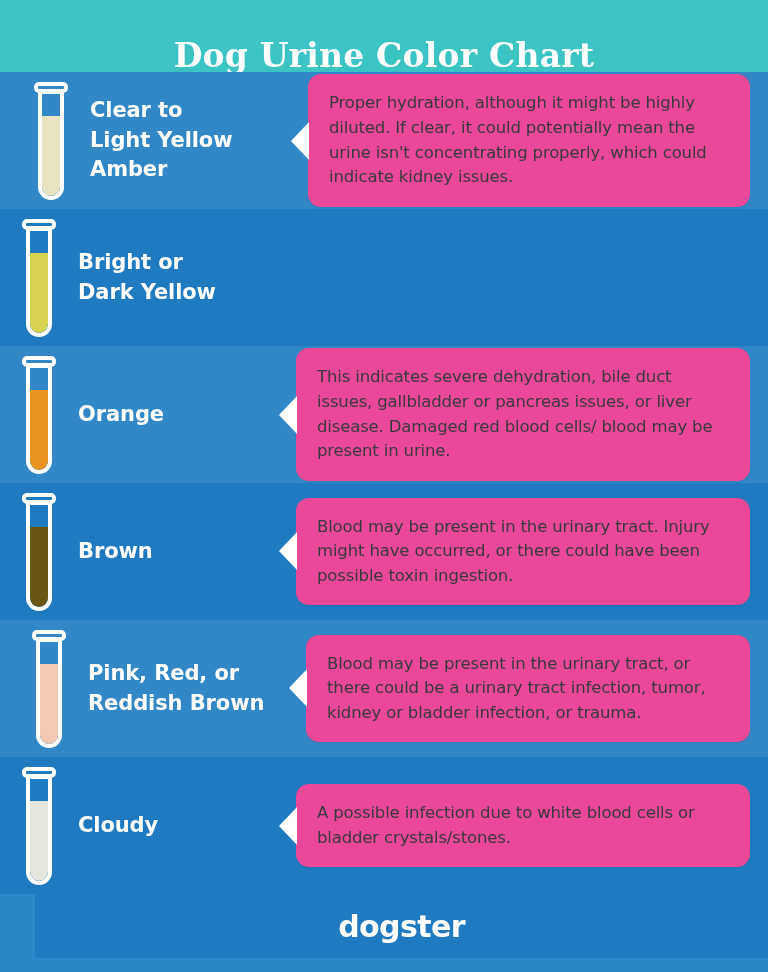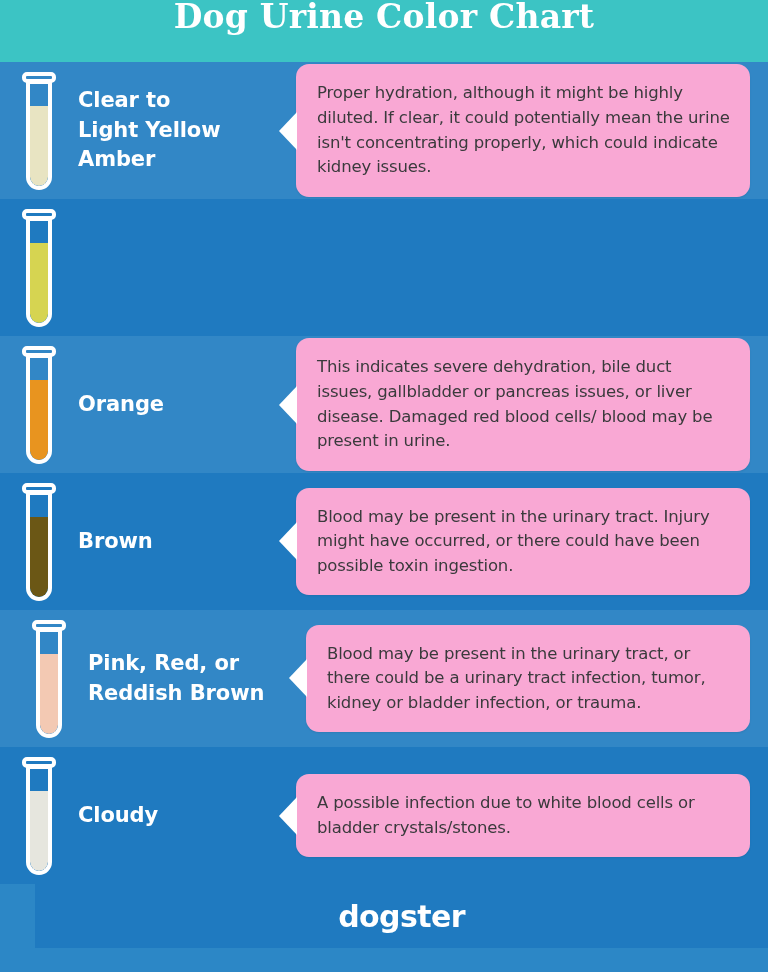--- a/index.html
+++ b/index.html
@@ -14,24 +14,24 @@
 
   #infographic {
     position: relative;
     width: 768px;
     height: 972px;
     background: #2c87c6;
   }
 
   
   .header {
-    height: 62px;
+    height: 72px;
     background: #3cc4c4;
     display: flex;
-    align-items: flex-start;
+    align-items: flex-end;
     justify-content: center;
   }
   .header-title {
     color: #ffffff;
     font-family: "DejaVu Serif", serif;
     font-weight: bold;
     font-size: 33px;
     letter-spacing: 0.2px;
     text-align: center;
     line-height: 1;
@@ -110,21 +110,21 @@
   
   .bubble-cell {
     flex: 1;
     position: relative;
     padding-right: 18px;
     display: flex;
     align-items: center;
   }
   .bubble {
     position: relative;
-    background: #f9a8d4;
+    background: #ec4899;
     border-radius: 13px;
     padding: 17px 20px 17px 21px;
     width: 100%;
     box-shadow: 0 1px 2px rgba(0,0,0,0.08);
   }
   .bubble::before {
     content: "";
     position: absolute;
     left: -17px;
     top: 50%;
@@ -163,21 +163,21 @@
 </head>
 <body>
 
 <div id="infographic" style="background: rgb(44, 135, 198);">
 
   <div class="header" style="background: rgb(60, 196, 196);">
     <div class="header-title">Dog Urine Color Chart</div>
   </div>
 
   <div class="rows">
-      <div class="row shade-a" style="height: 137px; background: rgb(50, 135, 198);">
+      <div class="row shade-a" style="height: 137px; background: rgb(50, 135, 198); padding-left: 12px;">
         <div class="tube-cell">
           <div class="tube">
             <div class="tube-body">
               <div class="tube-fill" style="background: rgb(232, 228, 194); height: 78%;"></div>
             </div>
             <div class="tube-rim"></div>
           </div>
         </div>
         <div class="label-cell">
           <div class="row-label">Clear to<br>Light Yellow<br>Amber</div>
@@ -189,20 +189,23 @@
         </div>
       </div>
       <div class="row shade-b" style="height: 137px; background: rgb(31, 122, 192);">
         <div class="tube-cell">
           <div class="tube">
             <div class="tube-body">
               <div class="tube-fill" style="background: rgb(214, 212, 81); height: 78%;"></div>
             </div>
             <div class="tube-rim"></div>
           </div>
+        </div>
+        <div class="label-cell">
+          <div class="row-label">Bright or<br>Dark Yellow</div>
         </div>
       </div>
       <div class="row shade-a" style="height: 137px; background: rgb(50, 135, 198);">
         <div class="tube-cell">
           <div class="tube">
             <div class="tube-body">
               <div class="tube-fill" style="background: rgb(232, 148, 31); height: 78%;"></div>
             </div>
             <div class="tube-rim"></div>
           </div>

